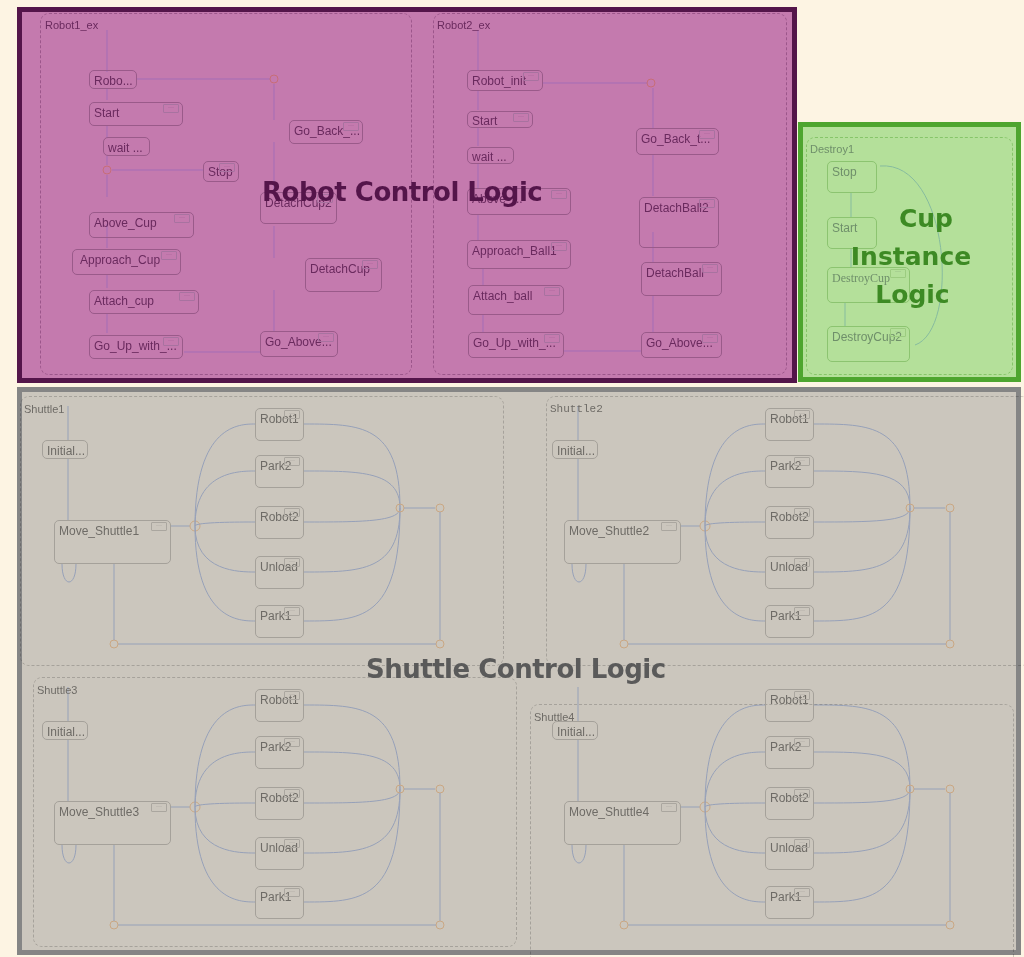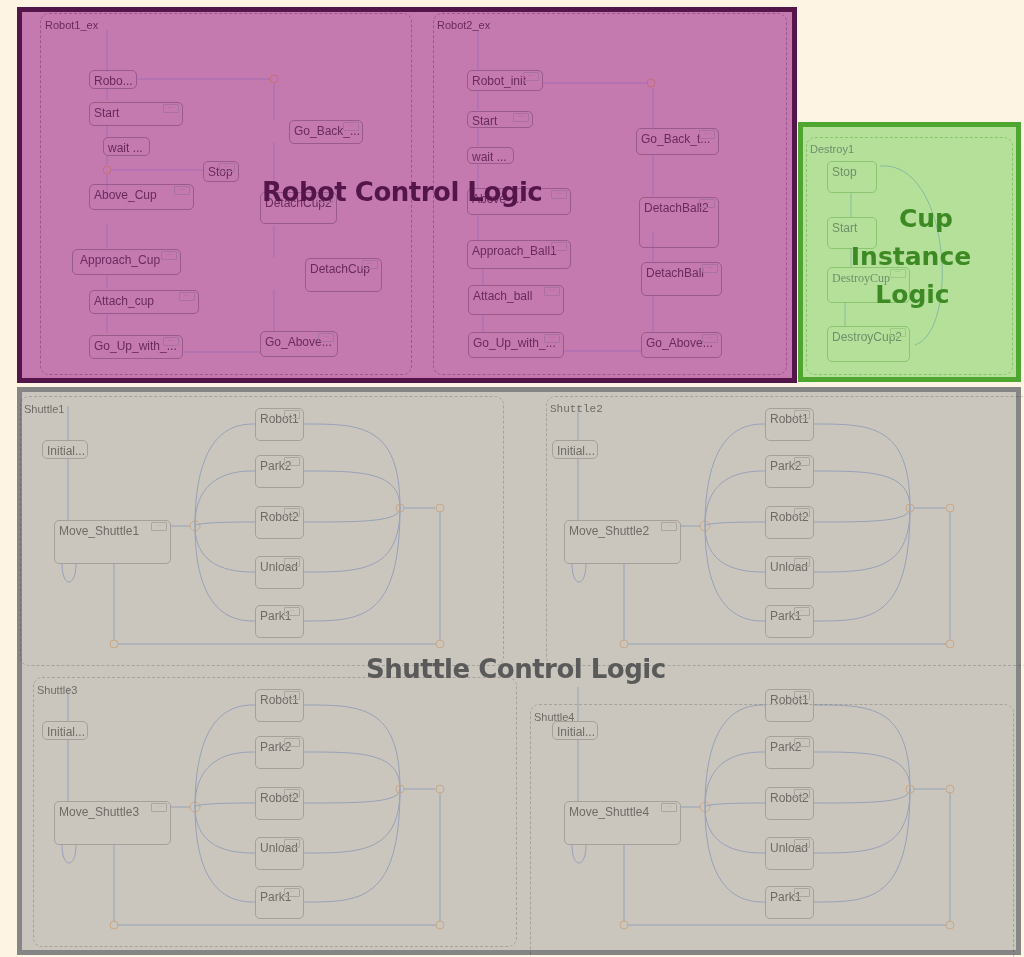--- a/index.html
+++ b/index.html
@@ -168,21 +168,21 @@
     </g>
 </svg>
 
 <div class="chart" style="left:40px;top:13px;width:372px;height:362px;border-color:rgba(84,21,74,0.35);">
   <span class="chart-label" style="left:4px;top:5px;color:#6a2a5e;">Robot1_ex</span>
 </div>
 <div class="state rs" style="left:89px;top:70px;width:48px;height:19px;"><span>Robo...</span></div>
 <div class="state rs" style="left:89px;top:102px;width:94px;height:24px;"><span>Start</span><span class="dots">···</span></div>
 <div class="state rs" style="left:103px;top:137px;width:47px;height:19px;"><span>wait ...</span></div>
 <div class="state rs" style="left:203px;top:161px;width:36px;height:21px;"><span>Stop</span><span class="dots">···</span></div>
-<div class="state rs" style="left:89px;top:184px;width:105px;height:26px;"><span>Above_Cup</span><span class="dots">···</span></div>
+<div class="state rs" style="left:89px;top:212px;width:105px;height:26px;"><span>Above_Cup</span><span class="dots">···</span></div>
 <div class="state rs" style="left:72px;top:249px;width:109px;height:26px;padding-left:7px;"><span>Approach_Cup</span><span class="dots">···</span></div>
 <div class="state rs" style="left:89px;top:290px;width:110px;height:24px;"><span>Attach_cup</span><span class="dots">···</span></div>
 <div class="state rs" style="left:89px;top:335px;width:94px;height:24px;"><span>Go_Up_with_...</span><span class="dots">···</span></div>
 <div class="state rs" style="left:261px;top:120px;width:74px;height:24px;margin-left:28px;"><span>Go_Back_...</span><span class="dots">···</span></div>
 <div class="state rs" style="left:260px;top:192px;width:77px;height:32px;"><span>DetachCup2</span><span class="dots">···</span></div>
 <div class="state rs" style="left:260px;top:258px;width:77px;height:34px;margin-left:45px;"><span>DetachCup</span><span class="dots">···</span></div>
 <div class="state rs" style="left:260px;top:331px;width:78px;height:26px;"><span>Go_Above...</span><span class="dots">···</span></div>
 
 <div class="chart" style="left:433px;top:13px;width:354px;height:362px;border-color:rgba(84,21,74,0.35);">
   <span class="chart-label" style="left:3px;top:5px;color:#6a2a5e;">Robot2_ex</span>

